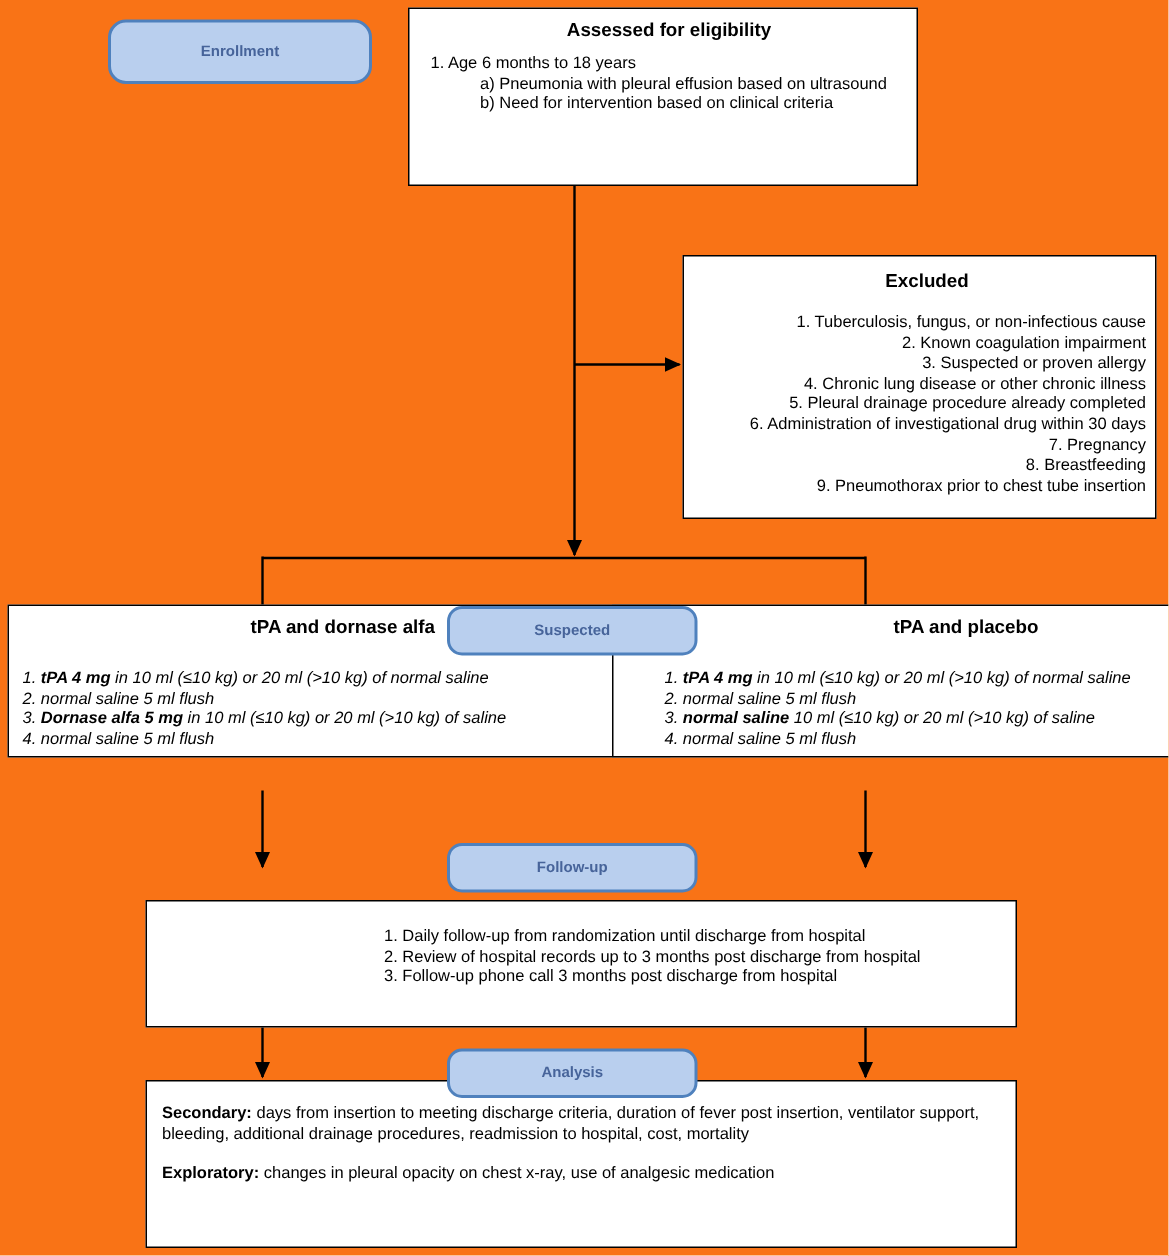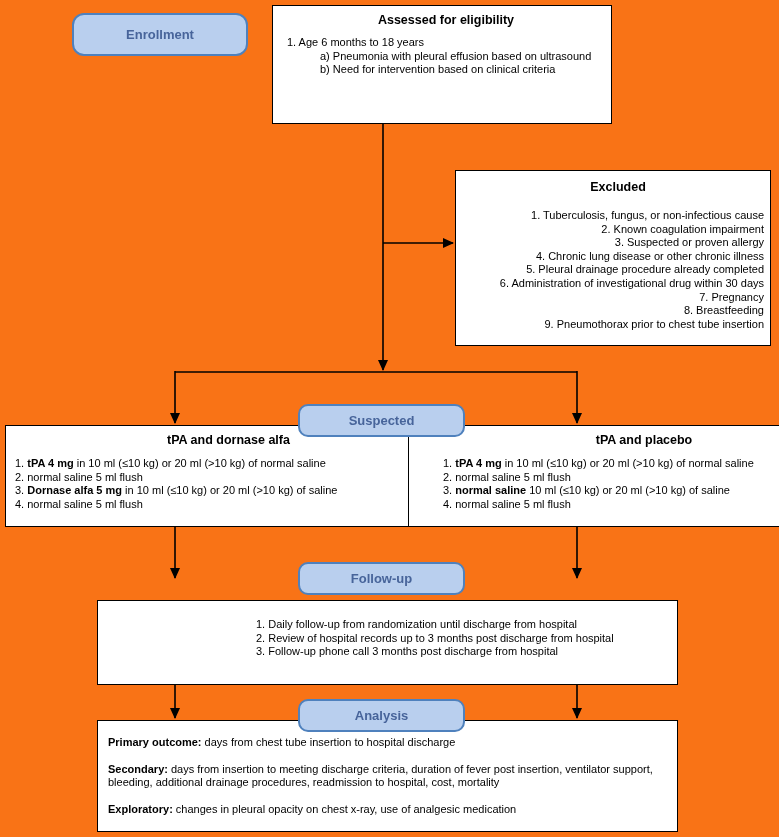--- a/index.html
+++ b/index.html
@@ -6,37 +6,37 @@
   html,body { background:#ffffff; }
   body { font-family:"Liberation Sans", sans-serif; color:#000; }
   .canvas { position:relative; width:779px; height:837px; background:#f97316; overflow:hidden; }
   .arrows { position:absolute; left:0; top:0; width:779px; height:837px; }
 
   .box { position:absolute; background:#fff; border:1.5px solid #000; font-size:11px; line-height:13.6px; }
   .box-title { font-weight:bold; font-size:12.5px; text-align:center; line-height:15px; }
 
   .pill { position:absolute; background:#b9cfee; border:2px solid #4f81bd; border-radius:10px;
           display:flex; align-items:center; justify-content:center;
-          font-weight:bold; font-size:13px; color:#47649a; }
+          font-weight:bold; font-size:10px; color:#47649a; }
 
   
   .eligibility { left:272px; top:5px; width:340px; height:119px; padding:7px 6px 0 14px; }
   .eligibility .list { margin-top:8px; }
   .hang { padding-left:13px; text-indent:-13px; }
   .subitem { margin-left:33px; padding-right:4px; }
 
   
   .excluded { left:455px; top:170px; width:316px; height:176px; padding:9px 6px 0 16px; }
   .excluded .list { margin-top:14px;text-align:right; }
 
   
-  .arm { height:102px; top:425px; width:442px; padding:7px 4px 0 9px; }
+  .arm { height:102px; top:403px; width:442px; padding:7px 4px 0 9px; }
   .arm-left { left:5px; }
   .arm-right { left:408px;padding-left:34px; }
-  .arm .list { margin-top:9px; }
+  .arm .list { margin-top:20px;font-style:italic; }
   .arm-item { padding-left:12px; text-indent:-12px; }
 
   
   .followup { left:97px; top:600px; width:581px; height:85px; padding:17px 6px 0 158px; }
 
   
   .analysis { left:97px; top:720px; width:581px; height:112px; padding:15px 10px 0 10px; }
   .analysis .para + .para { margin-top:13px; }
 
   
@@ -113,21 +113,20 @@
 
   <div class="box followup">
     <div class="list">
       <div class="hang">1. Daily follow-up from randomization until discharge from hospital</div>
       <div class="hang">2. Review of hospital records up to 3 months post discharge from hospital</div>
       <div class="hang">3. Follow-up phone call 3 months post discharge from hospital</div>
     </div>
   </div>
 
   <div class="box analysis">
-    <div class="para"><b>Primary outcome:</b><span> days from chest tube insertion to hospital discharge</span></div>
     <div class="para"><b>Secondary:</b><span> days from insertion to meeting discharge criteria, duration of fever post insertion, ventilator support, bleeding, additional drainage procedures, readmission to hospital, cost, mortality</span></div>
     <div class="para"><b>Exploratory:</b><span> changes in pleural opacity on chest x-ray, use of analgesic medication</span></div>
   </div>
 
   <div class="pill pill-enrollment">
       <span>Enrollment</span>
     </div>
   <div class="pill pill-allocation">
       <span>Suspected</span>
     </div>

